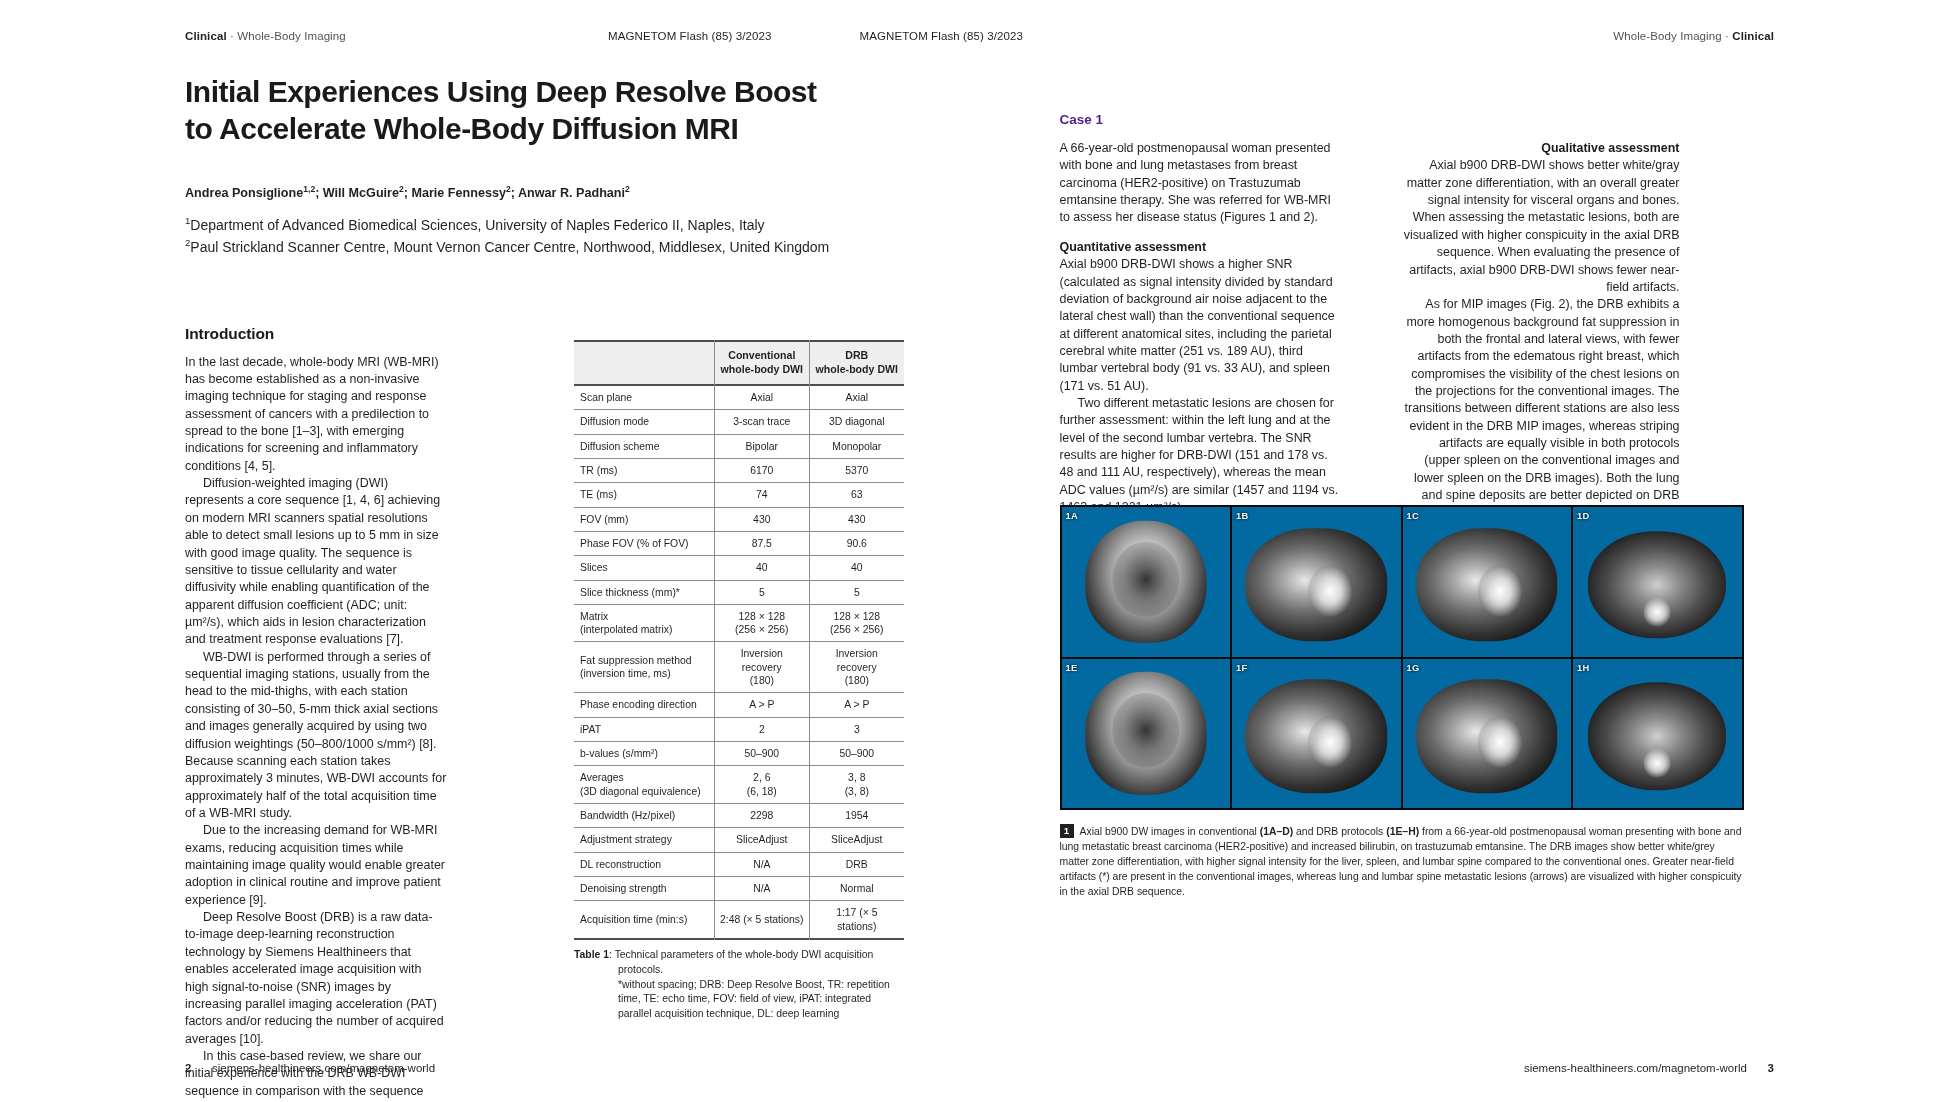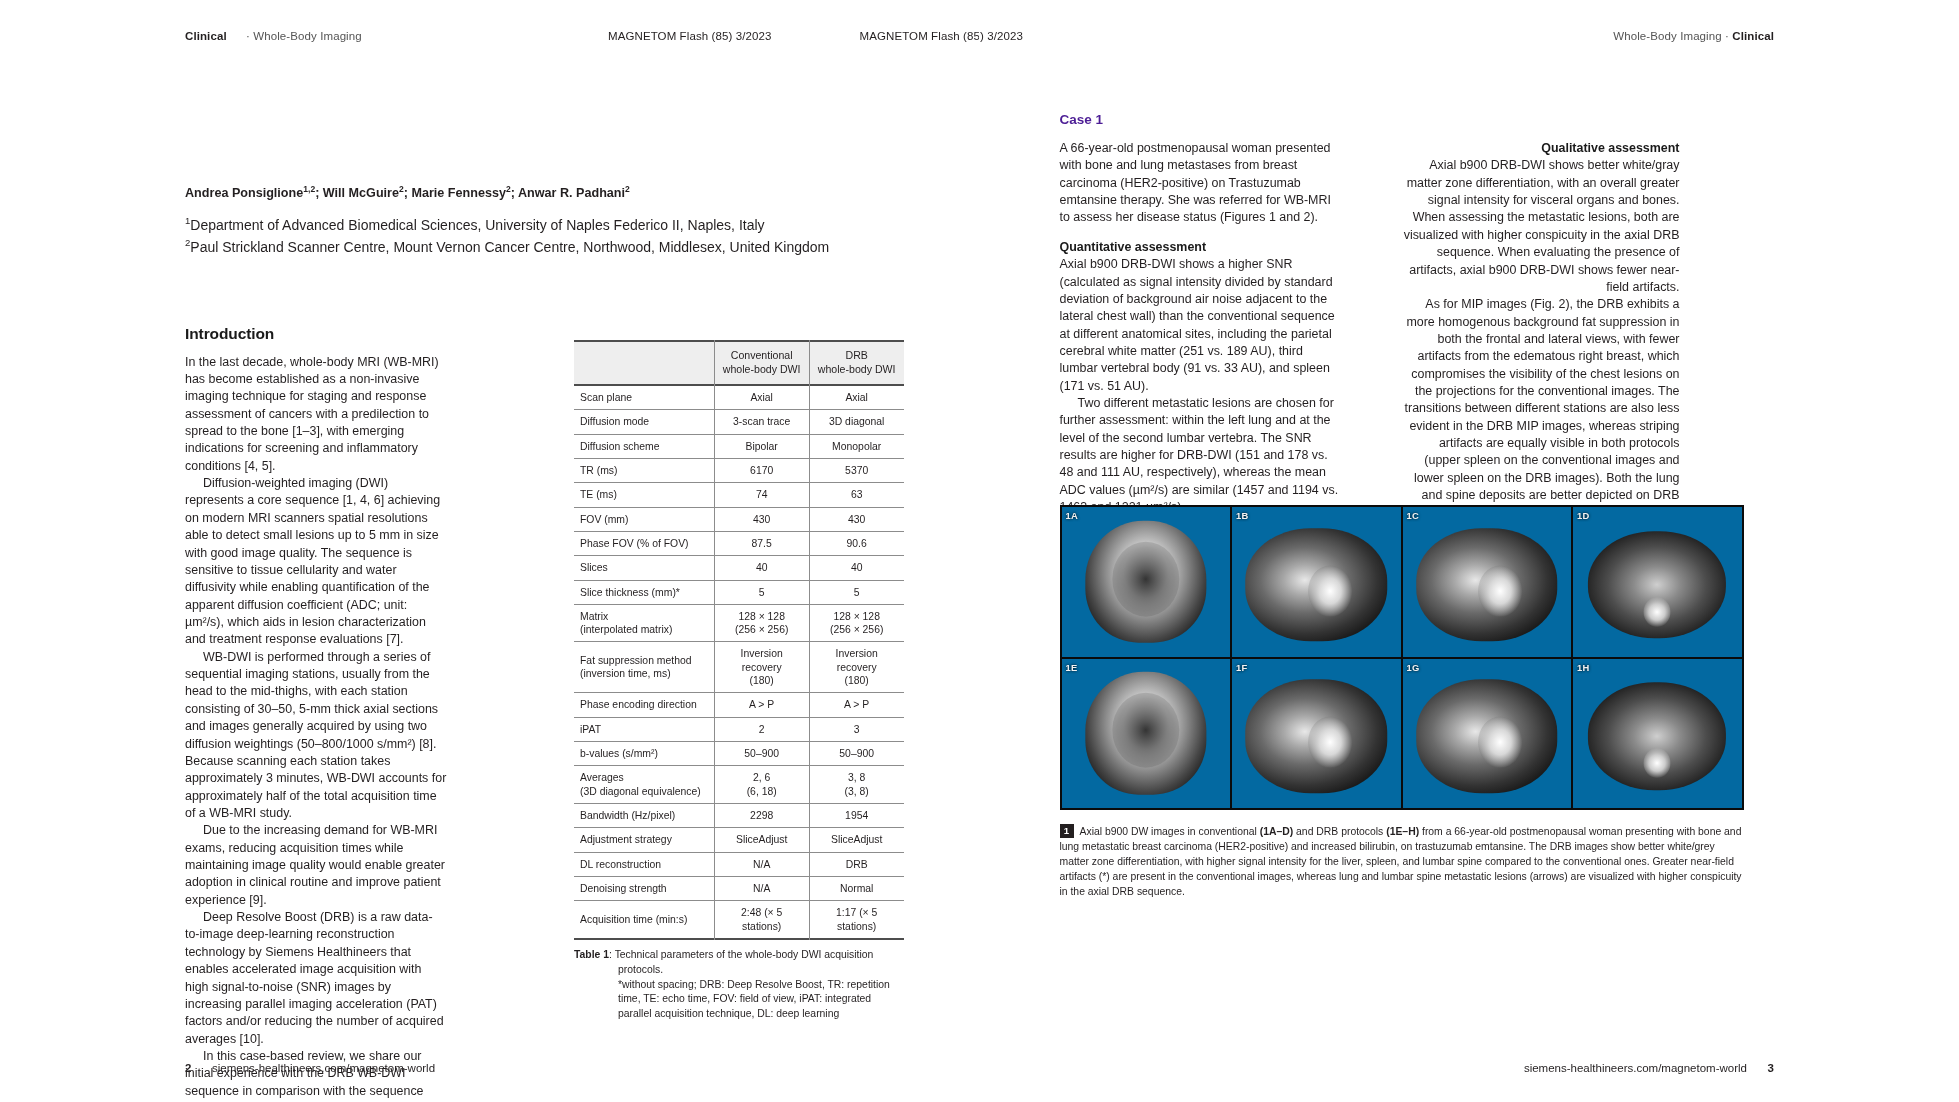--- a/index.html
+++ b/index.html
@@ -13,21 +13,21 @@
   .spread { position: relative; width: 1959px; height: 1102px; display: flex; }
   .page { position: relative; width: 979.5px; height: 1102px; background:#fff; }
   .page-right { width: 979.5px; }
 
   
   .runhead {
     position: absolute; top: 30px;
     font-size: 11.5px; letter-spacing: .1px; color: #231f20; white-space: nowrap;
   }
   .runhead b { font-weight: 700; }
-  .runhead .sep { color:#555;margin-left:16px; }
+  .runhead .sep { color:#555; }
   .rh-left-a  { left: 185px; }
   .rh-left-b  { left: 608px; }
   .rh-right-a { left: 860px; }
   .rh-right-b { right: 185px; text-align: right; }
 
   
   .footer { position: absolute; bottom: 28px; font-size: 11.5px; color:#231f20; white-space: nowrap; }
   .foot-pageno { font-weight: 700; }
   .f-left-num { left: 185px; }
   .f-left-url { left: 212px; }
@@ -60,21 +60,21 @@
   .col p + p { text-indent: 1.45em; }
 
   .col-intro { left: 185px; top: 323px; width: 262px; }
 
   
   .tbl-wrap { position: absolute; left: 574px; top: 340px; width: 330px; }
   table { border-collapse: collapse; width: 330px; font-size: 10.4px; color:#231f20; }
   table td, table th { padding: 5px 6px; vertical-align: middle; }
   thead th {
     background: #eeeeee;
-    font-weight: 400; text-align: center; font-size: 10.6px; line-height: 1.3;
+    font-weight: 700; text-align: center; font-size: 10.6px; line-height: 1.3;
     height: 44px;
   }
   thead tr { border-top: 2px solid #4d4d4d; border-bottom: 2px solid #4d4d4d; }
   tbody tr { border-bottom: 1px solid #8c8c8c; }
   tbody tr:last-child { border-bottom: 2px solid #4d4d4d; }
   tbody td:first-child { text-align: left; width: 140px; line-height: 1.28; }
   tbody td:nth-child(2), tbody td:nth-child(3) { text-align: center; line-height:1.28; }
   thead th:first-child { width: 140px; }
   .vline-a, .vline-b { position:absolute; top:0; width:1px; background:#8c8c8c; }
 
@@ -158,20 +158,24 @@
 
 <div class="spread">
 
   <div class="page page-left">
 
     <div class="runhead rh-left-a">
       <b>Clinical</b><span class="sep"> · Whole-Body Imaging</span>
     </div>
     <div class="runhead rh-left-b">MAGNETOM Flash (85) 3/2023</div>
 
+    <h1 class="title">
+      <span>Initial Experiences Using Deep Resolve Boost</span><br>
+      <span>to Accelerate Whole-Body Diffusion MRI</span>
+    </h1>
 
     <div class="authors">
       Andrea Ponsiglione<sup>1,2</sup>; Will McGuire<sup>2</sup>; Marie Fennessy<sup>2</sup>; Anwar R. Padhani<sup>2</sup>
     </div>
 
     <div class="affils">
       <div><sup>1</sup>Department of Advanced Biomedical Sciences, University of Naples Federico II, Naples, Italy</div>
       <div><sup>2</sup>Paul Strickland Scanner Centre, Mount Vernon Cancer Centre, Northwood, Middlesex, United Kingdom</div>
     </div>
 

